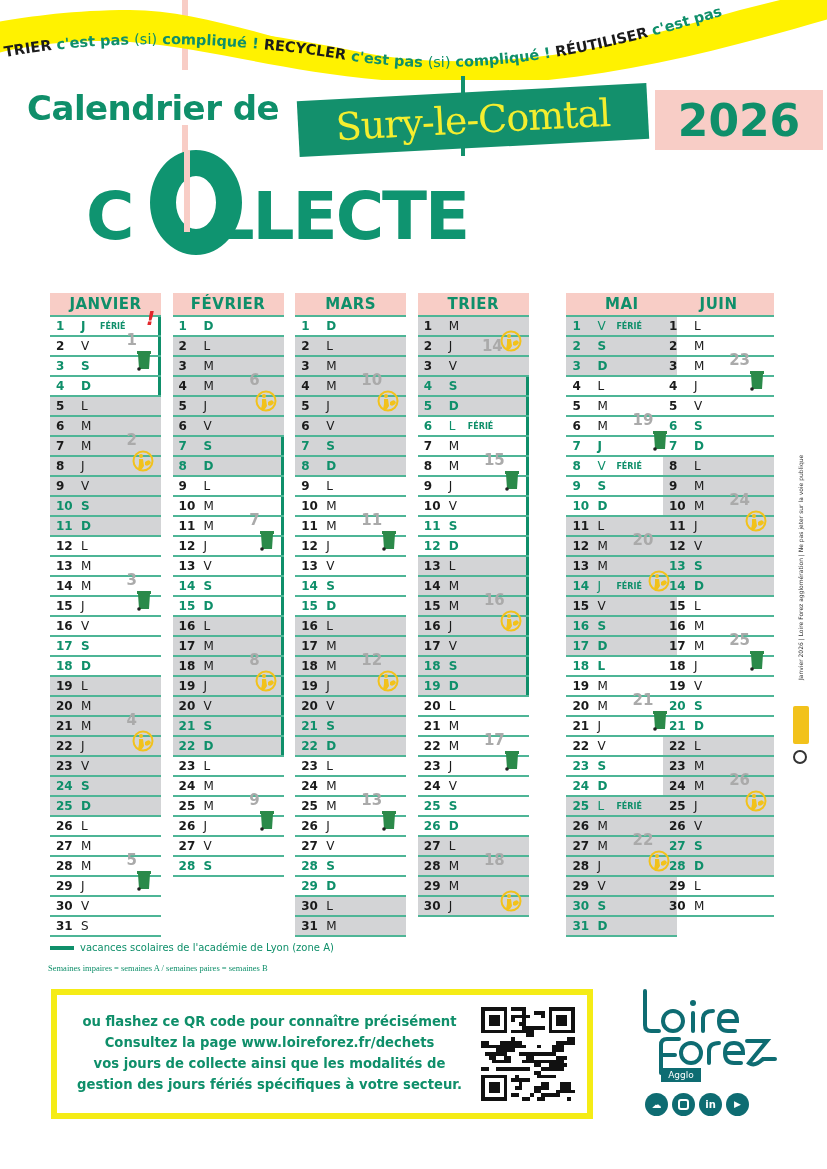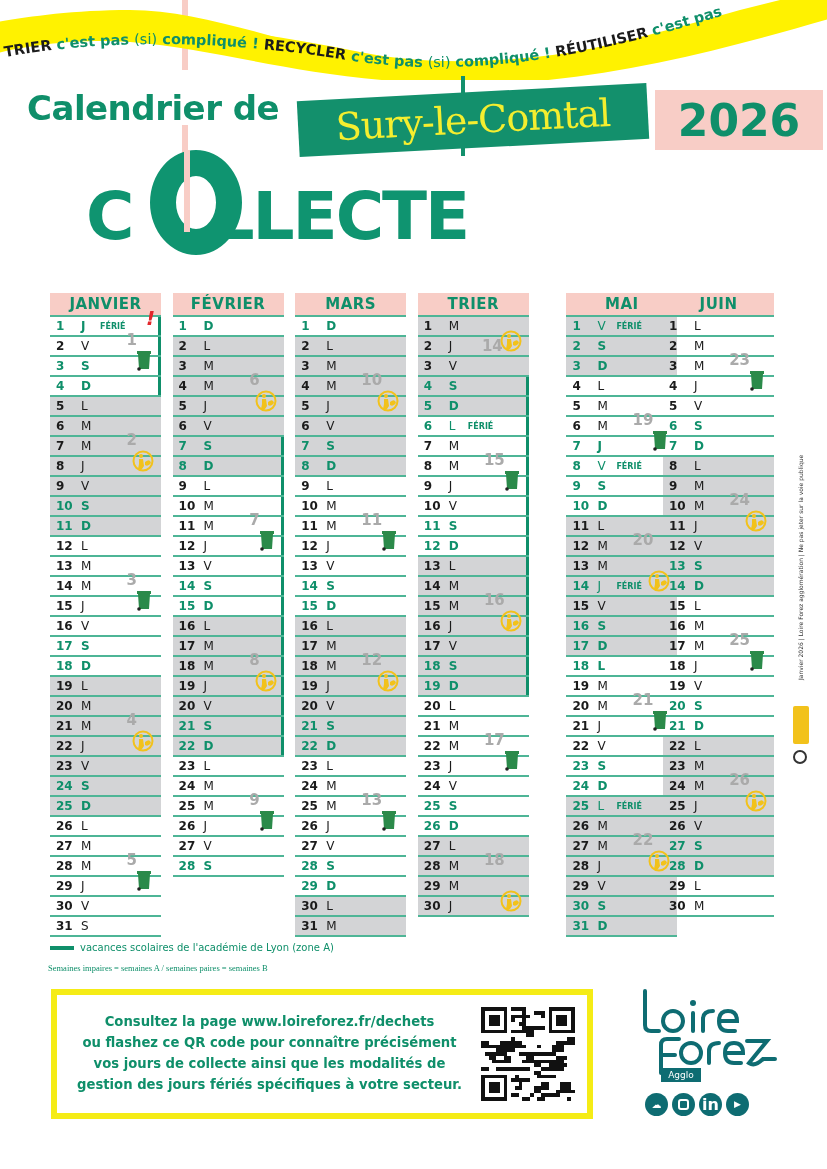--- a/index.html
+++ b/index.html
@@ -992,22 +992,22 @@
 <div style="position:absolute;left:793px;top:706px;width:16px;height:60px;">
   <div style="width:16px;height:38px;background:#f2c21b;border-radius:2px;"></div>
   <div style="margin-top:6px;width:14px;height:14px;border:2px solid #333;border-radius:50%;box-sizing:border-box;"></div>
 </div>
 
 <div class="legend"><span class="bar"></span><span>vacances scolaires de l'académie de Lyon (zone A)</span></div>
 <div class="legend2">Semaines impaires = semaines A / semaines paires = semaines B</div>
 
 <div class="infobox">
   <div class="infotext">
+    <div>ou flashez ce QR code pour connaître précisément</div>
     <div><span>Consultez la page </span><b>www.loireforez.fr/dechets</b></div>
-    <div>ou flashez ce QR code pour connaître précisément</div>
     <div>vos jours de collecte ainsi que les modalités de</div>
     <div>gestion des jours fériés spécifiques à votre secteur.</div>
   </div>
   <div class="qr">
     <svg width="94" height="94" viewBox="0 0 25 25" shape-rendering="crispEdges" id="qrsvg">
         <rect x="0" y="0" width="7" height="7" fill="#111"></rect>
         <rect x="1" y="1" width="5" height="5" fill="#fff"></rect>
         <rect x="2" y="2" width="3" height="3" fill="#111"></rect>
         <rect x="18" y="0" width="7" height="7" fill="#111"></rect>
         <rect x="19" y="1" width="5" height="5" fill="#fff"></rect>
@@ -1219,16 +1219,16 @@
       <path d="M112,56 L132,56 L114,78 Q120,82 128,74 L140,74"></path>
     </g>
     <circle cx="58" cy="18" r="3" fill="#0e6c72"></circle>
   </svg>
   <div style="position:absolute;left:26px;top:83px;width:40px;height:14px;background:#0e6c72;color:#fff;font-size:9px;font-weight:normal;text-align:center;line-height:14px;">Agglo</div>
   <div style="position:absolute;left:10px;top:108px;display:flex;gap:4px;">
     <div style="width:23px;height:23px;border-radius:50%;background:#0e6c72;color:#fff;font-size:10px;text-align:center;line-height:23px;">☁</div>
     <div style="width:23px;height:23px;border-radius:50%;background:#0e6c72;position:relative;">
         <div style="position:absolute;left:6px;top:6px;width:11px;height:11px;border:2px solid #fff;border-radius:3px;box-sizing:border-box;"></div>
       </div>
-    <div style="width:23px;height:23px;border-radius:50%;background:#0e6c72;color:#fff;font-size:16px;font-weight:bold;text-align:center;line-height:23px;">in</div>
+    <div style="width:23px;height:23px;border-radius:50%;background:#0e6c72;color:#fff;font-size:10px;font-weight:bold;text-align:center;line-height:23px;">in</div>
     <div style="width:23px;height:23px;border-radius:50%;background:#0e6c72;color:#fff;font-size:9px;text-align:center;line-height:23px;">▶</div>
   </div>
 </div>
 
 </body></html>

